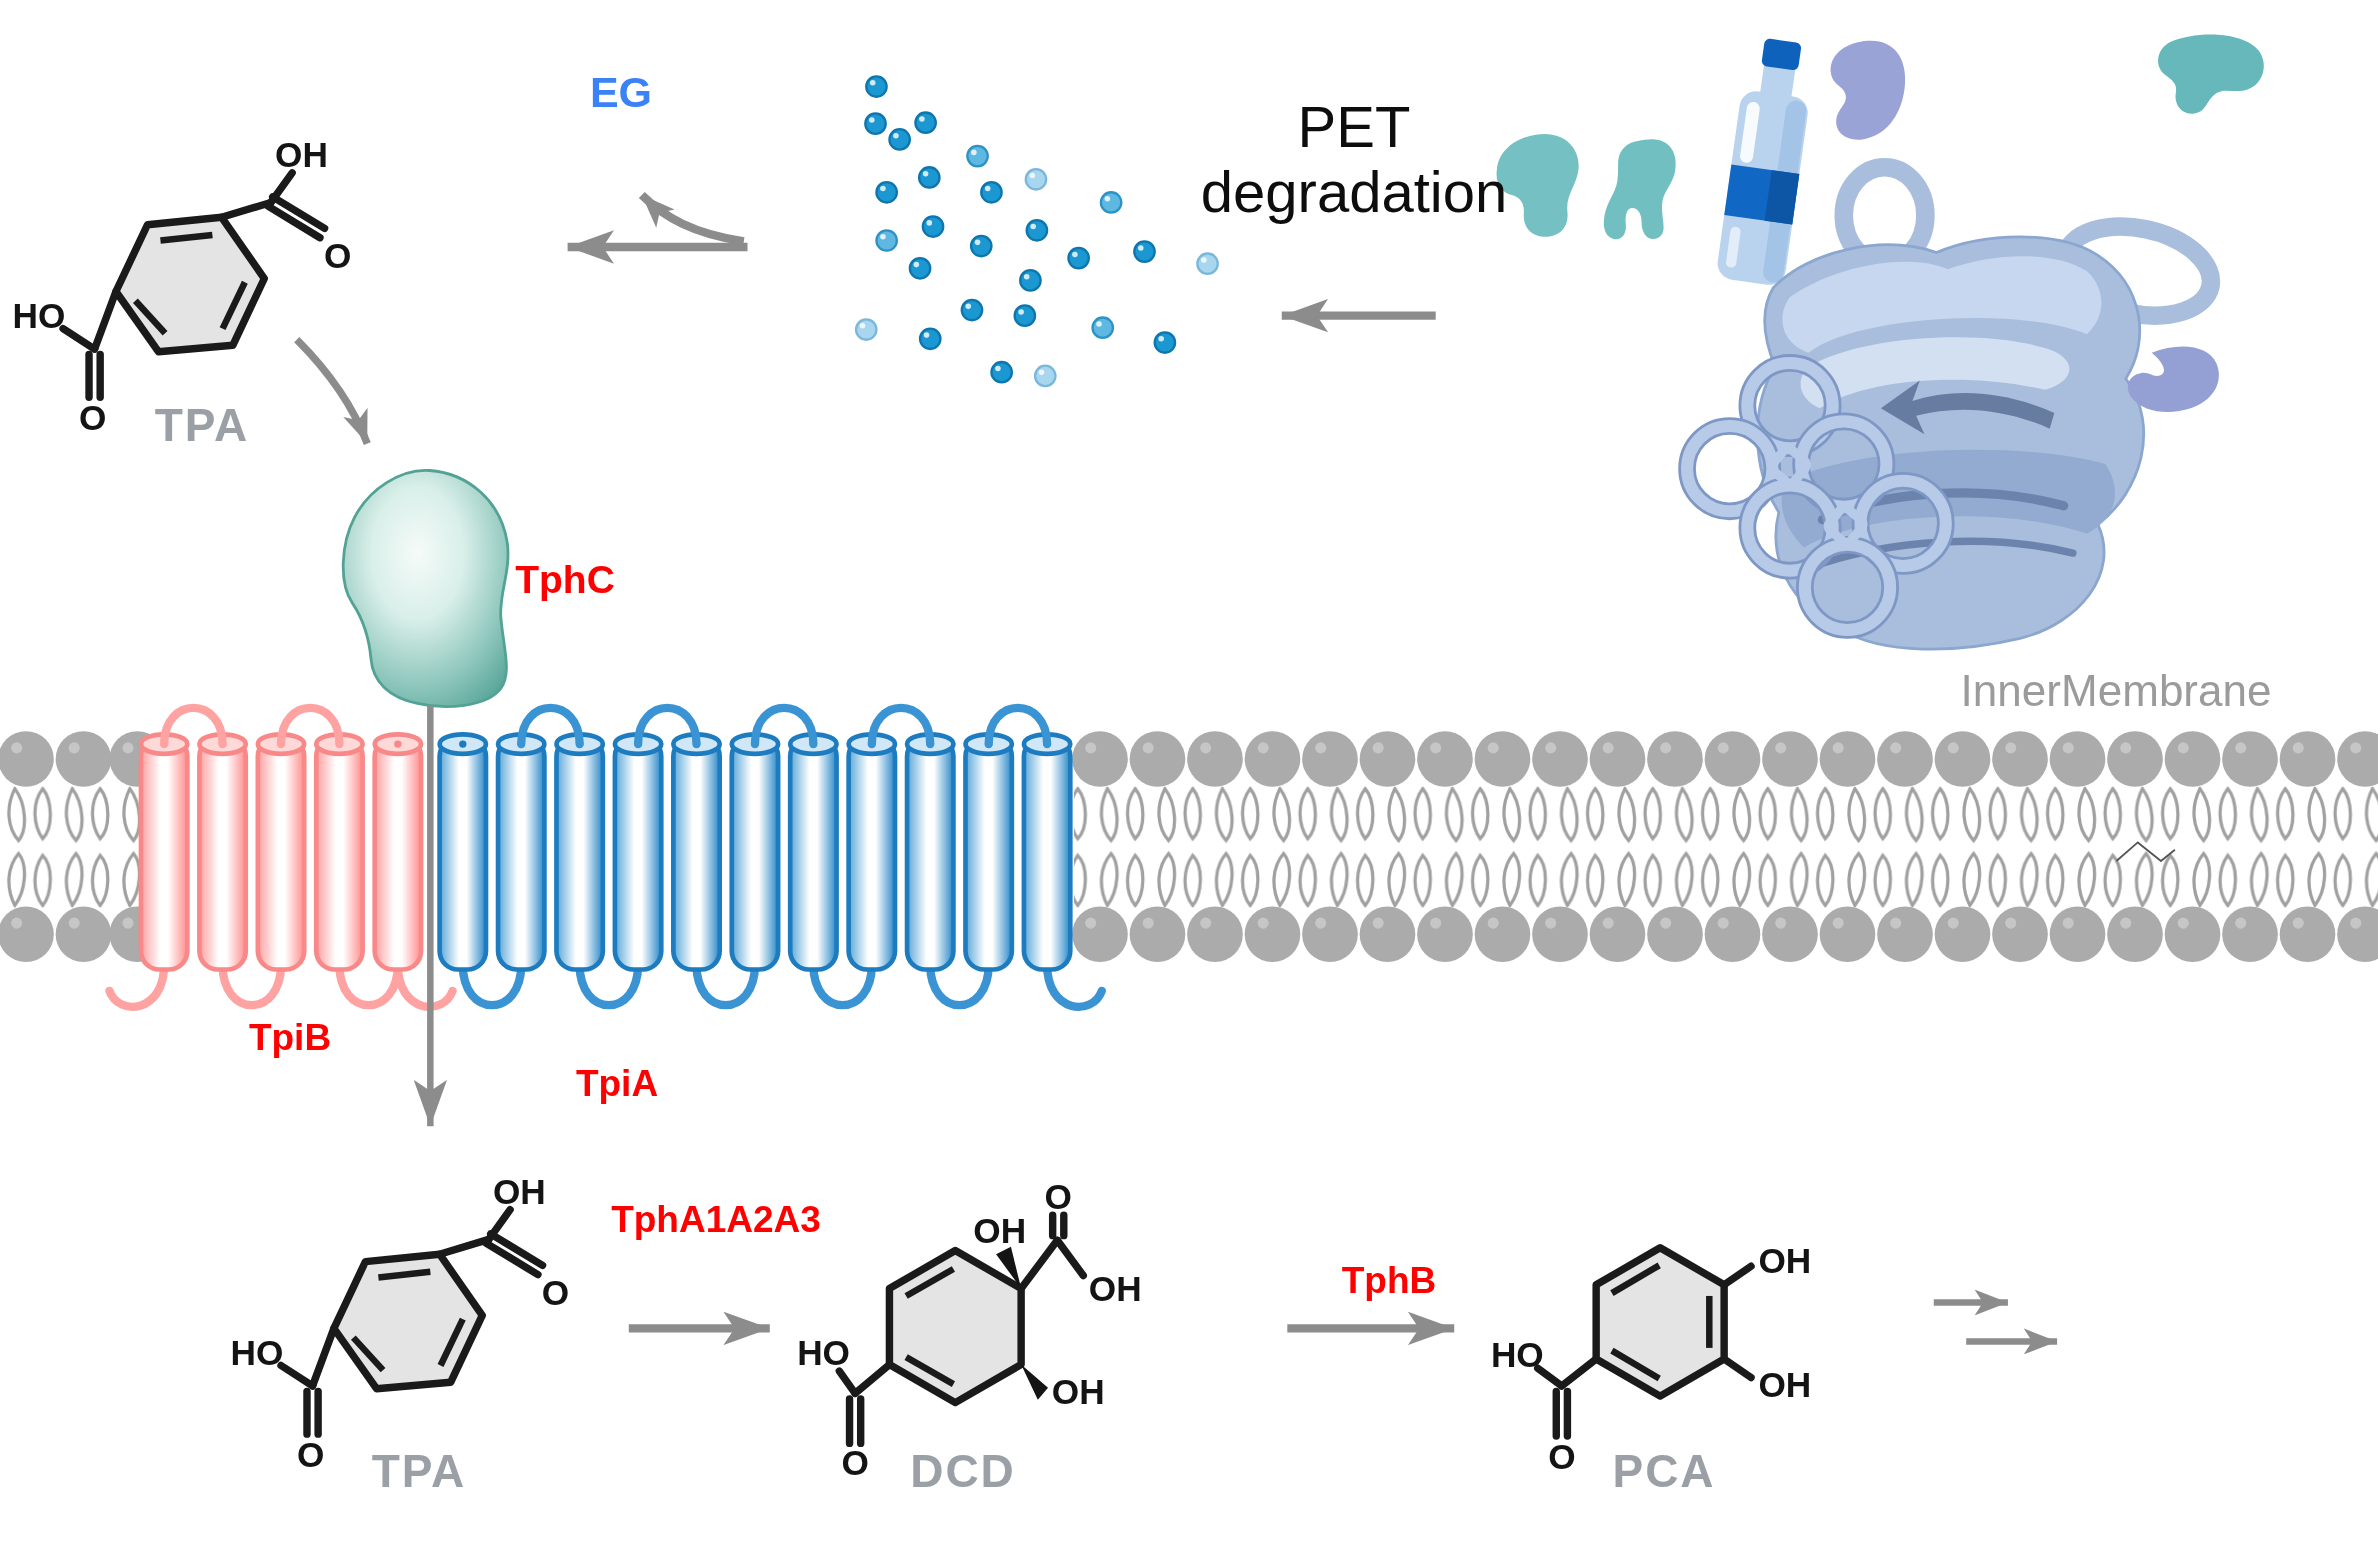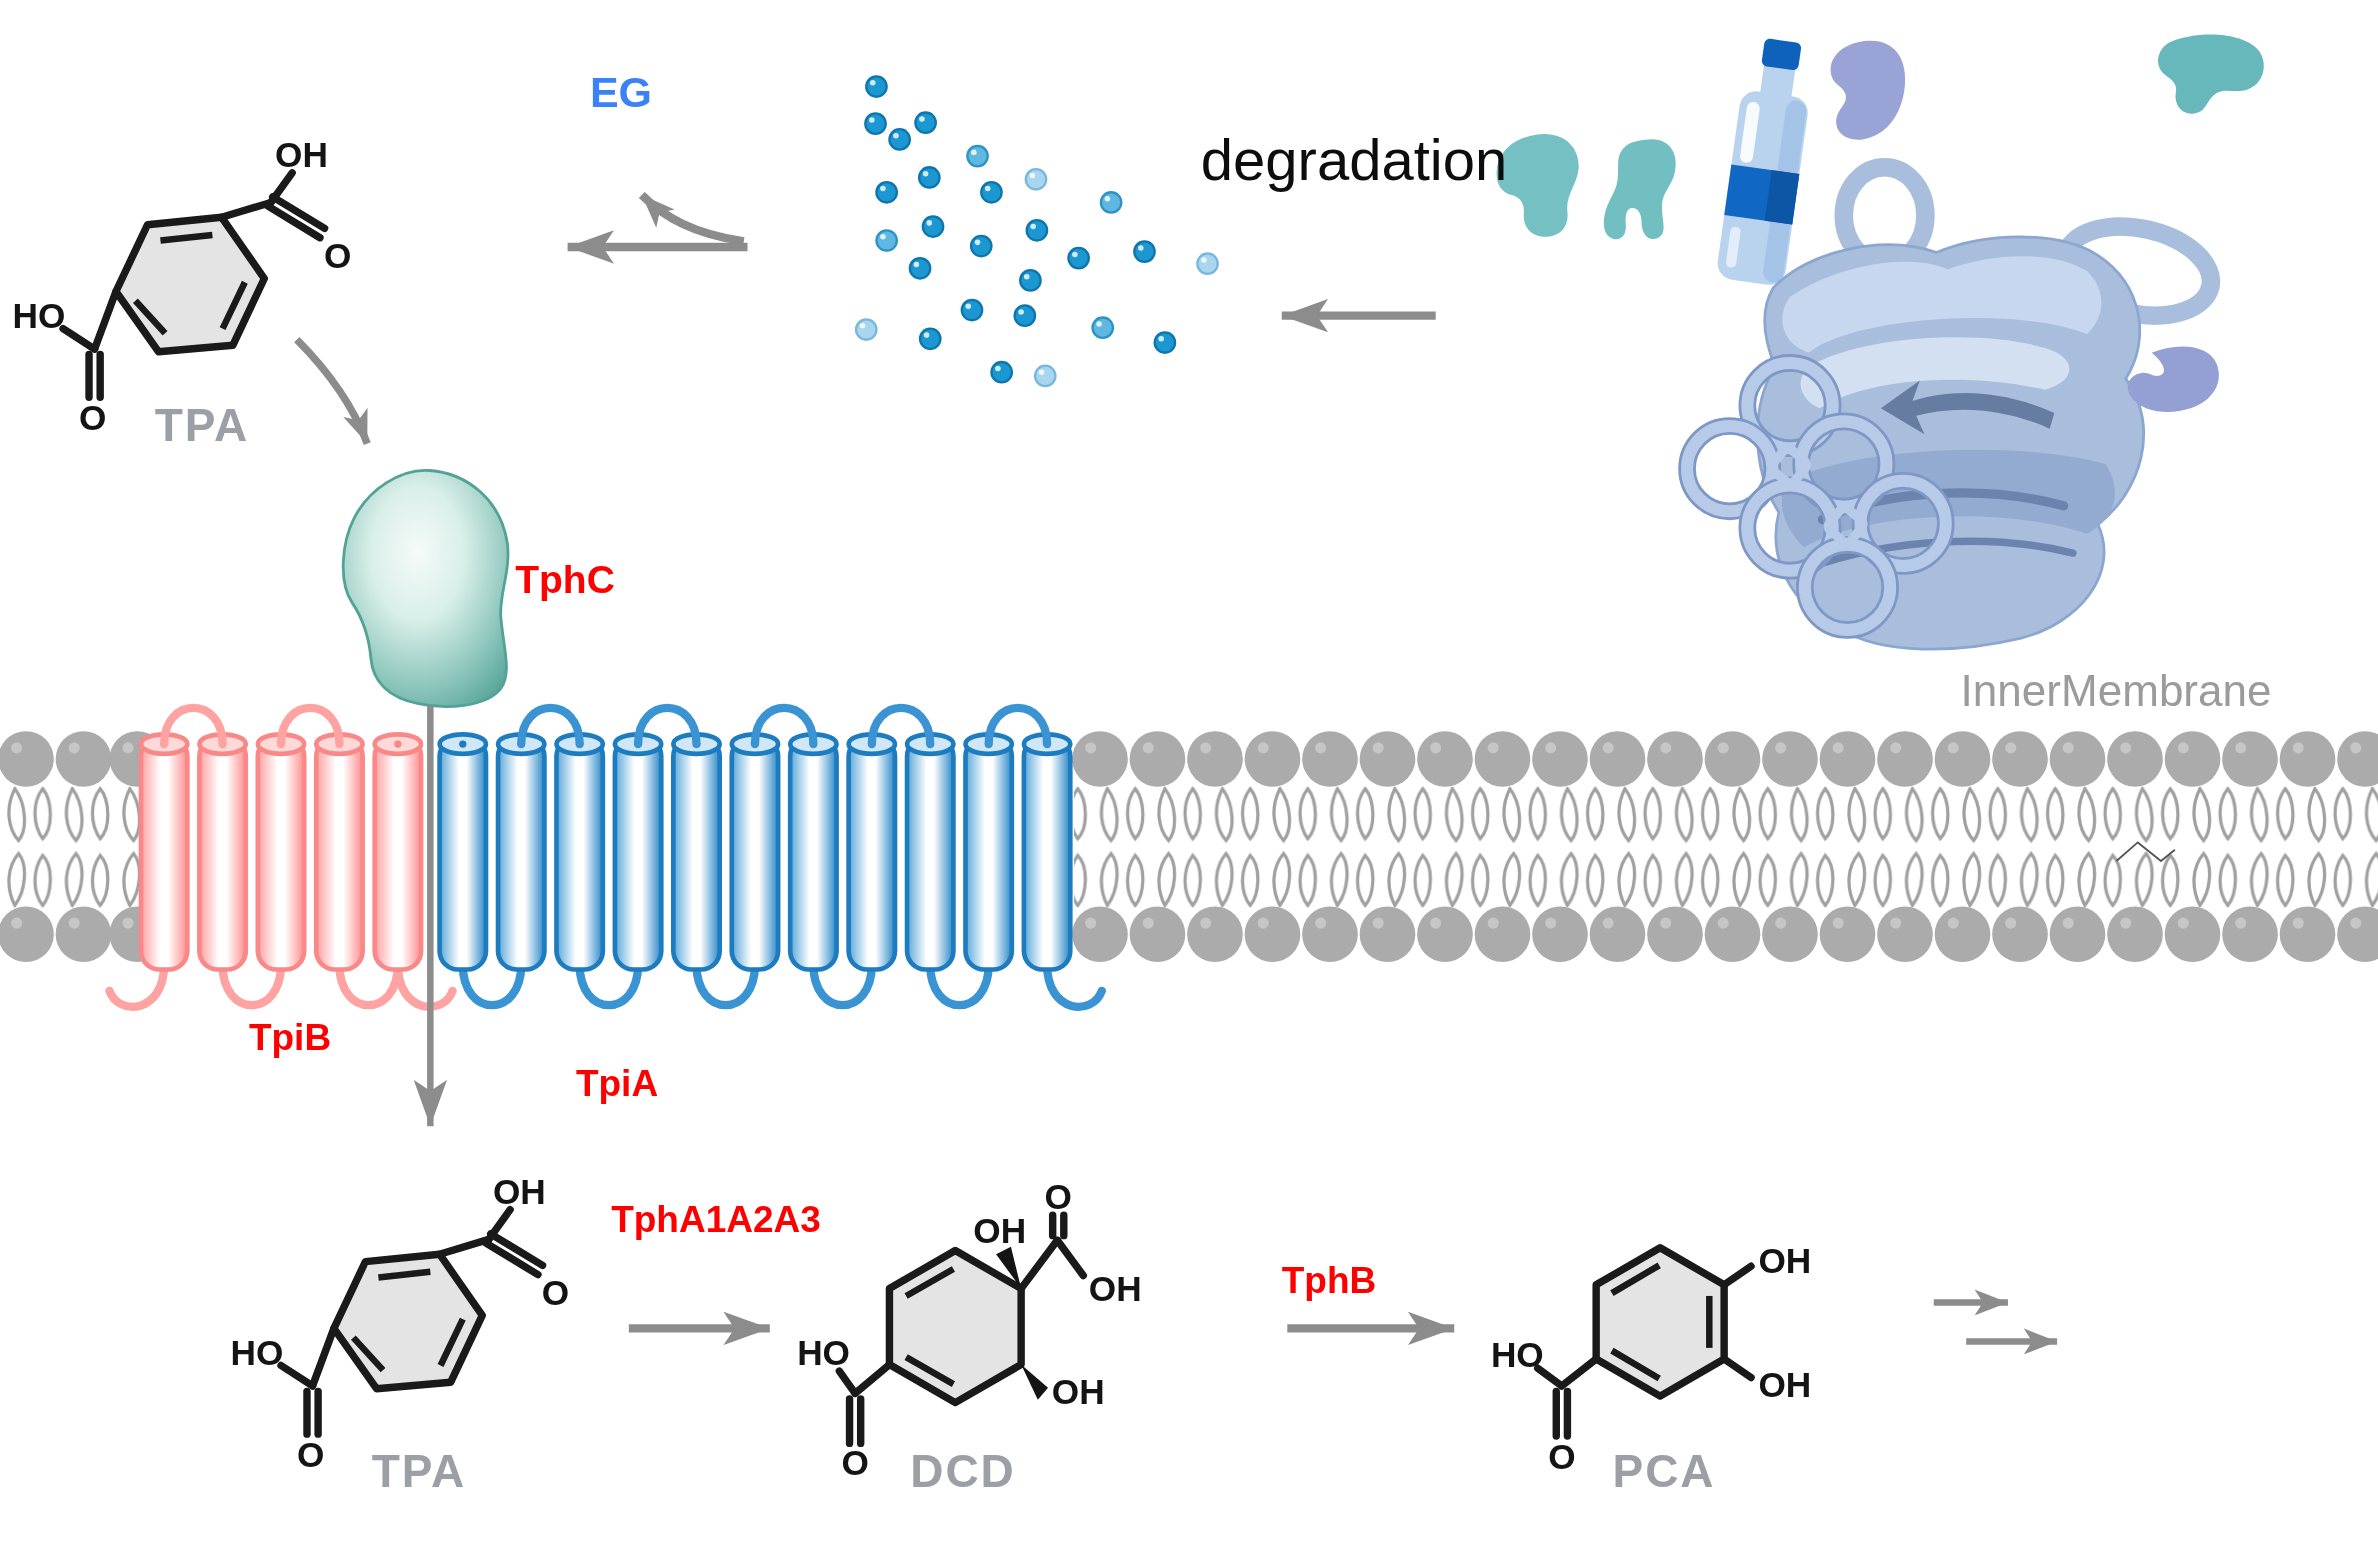--- a/index.html
+++ b/index.html
@@ -449,26 +449,27 @@
         <circle cx="1080" cy="401" r="11" fill="#1b98d1" stroke="#0e76ad" stroke-width="2.5"></circle>
         <circle cx="1076" cy="397" r="3" fill="#ffffff" opacity="0.8"></circle>
         <circle cx="1127" cy="405" r="11" fill="#a8d6ef" stroke="#7ab7dc" stroke-width="2.5"></circle>
         <circle cx="1123" cy="401" r="3" fill="#ffffff" opacity="0.8"></circle>
       </g>
 </svg>
 
 <div class="lbl lbl-eg" style="left:621px;top:92px;">EG</div>
 <div class="lbl lbl-gray" style="left:202px;top:425px;">TPA</div>
 <div class="lbl lbl-pet" style="left:1354px;top:160px;">
+  <div>PET</div>
   <div>degradation</div>
 </div>
 <div class="lbl lbl-mem" style="left:2116px;top:691px;">Inner Membrane</div>
 <div class="lbl lbl-red" style="left:565px;top:580px;font-size:39px;">TphC</div>
 <div class="lbl lbl-red" style="left:290px;top:1038px;">TpiB</div>
 <div class="lbl lbl-red" style="left:617px;top:1084px;">TpiA</div>
 <div class="lbl lbl-red" style="left:716px;top:1220px;">TphA1A2A3</div>
-<div class="lbl lbl-red" style="left:1329px;top:1281px;">TphB</div>
+<div class="lbl lbl-red" style="left:1389px;top:1281px;">TphB</div>
 <div class="lbl lbl-gray" style="left:419px;top:1471px;">TPA</div>
 <div class="lbl lbl-gray" style="left:963px;top:1471px;">DCD</div>
 <div class="lbl lbl-gray" style="left:1664px;top:1471px;">PCA</div>
 
 </div>
 
 
 </body></html>

